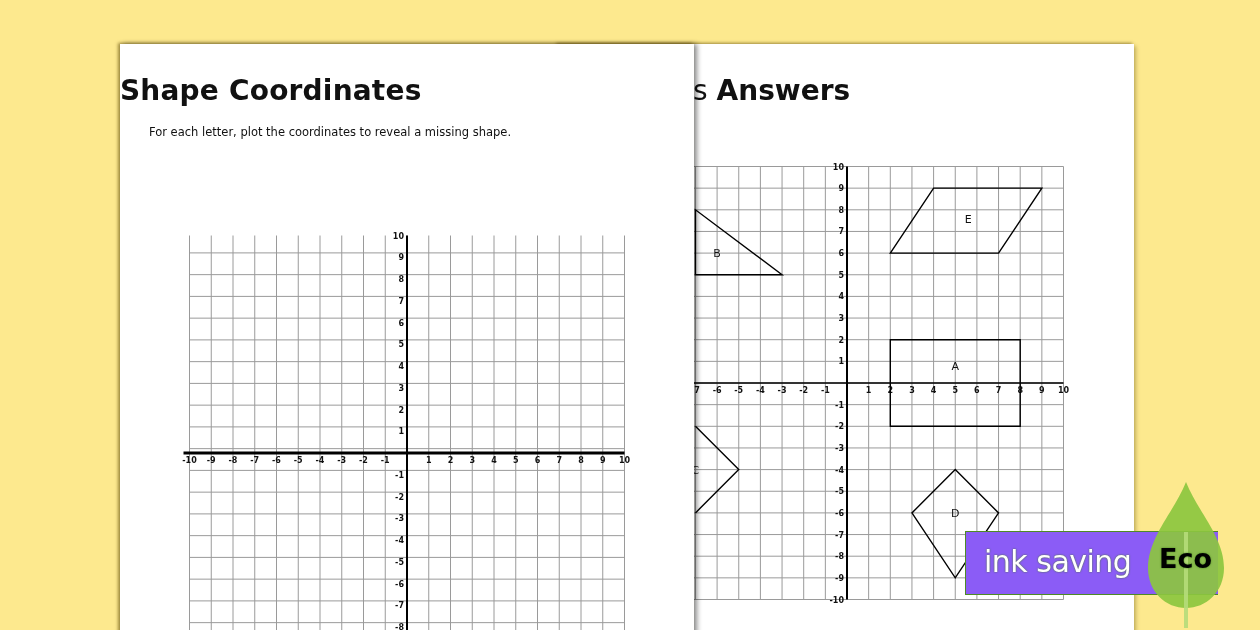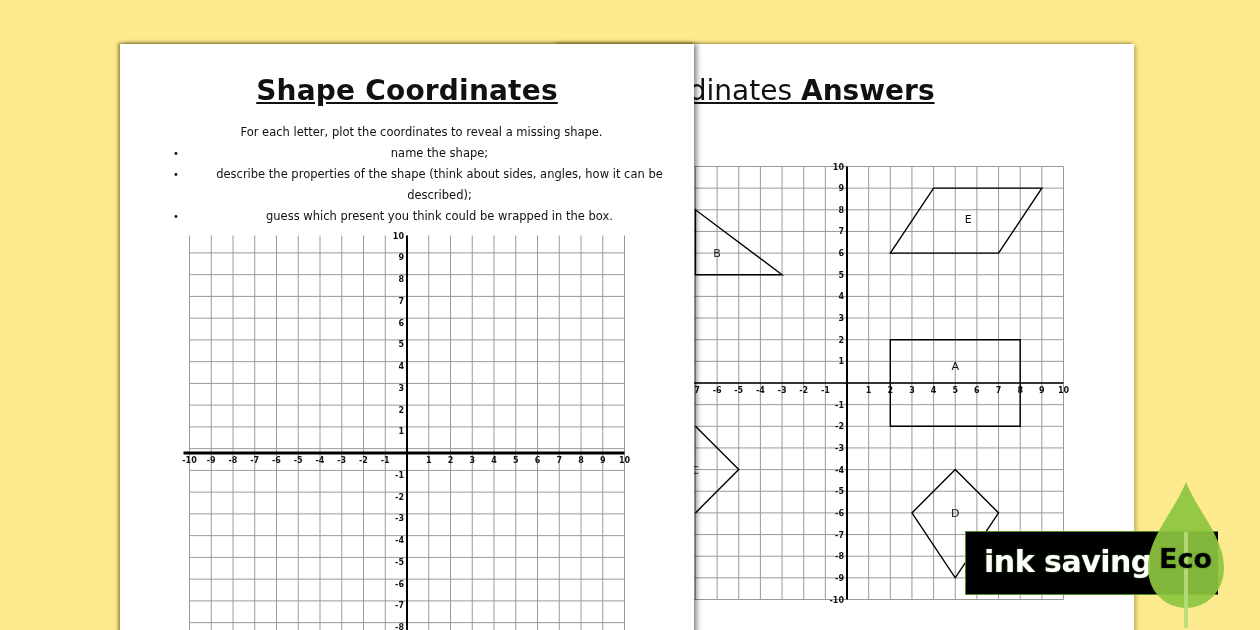--- a/index.html
+++ b/index.html
@@ -1,31 +1,31 @@
 <!DOCTYPE html>
 <html><head>
 <meta charset="utf-8">
 <style>
   html,body{margin:0;padding:0;}
   body{width:1260px;height:630px;overflow:hidden;background:#fde98e;position:relative;font-family:"DejaVu Sans",sans-serif;}
   .page{position:absolute;background:#fff;box-shadow:-2px -1px 3px rgba(90,70,0,0.55), 2px 2px 4px rgba(90,70,0,0.35);}
   #page-right{left:558px;top:44px;width:576px;height:600px;}
   #page-left{left:120px;top:44px;width:574px;height:600px;box-shadow:-2px -1px 3px rgba(90,70,0,0.55), 3px 0 5px rgba(0,0,0,0.45);}
-  .title{position:absolute;left:0;right:0;text-align:center;font-size:28px;color:#111;white-space:nowrap;text-decoration:underline;}
+  .title{position:absolute;left:0;right:0;font-size:28px;color:#111;white-space:nowrap;}
   #page-left .title{top:30px;font-weight:bold;font-family:"DejaVu Sans",sans-serif;letter-spacing:0.2px;}
   #page-right .title{top:30px;font-weight:normal;}
   #page-right .title b{font-weight:bold;}
   .instructions{position:absolute;left:29px;top:79px;font-size:11.5px;color:#111;line-height:19px;font-family:"DejaVu Sans",sans-serif;text-align:center;}
   .instructions p{margin:0;}
   .instructions ul{margin:1px 0 0 0;padding:0 0 0 36px;list-style:none;}
   .instructions li{position:relative;line-height:21px;}
   .instructions li::before{content:"•";position:absolute;left:-12px;font-size:10px;}
   svg text{font-family:"DejaVu Sans",sans-serif;font-size:8px;fill:#111;font-weight:bold;}
   svg .shape-label{font-size:11px;font-weight:normal;}
-  .eco-banner{position:absolute;left:965px;top:531px;width:253px;height:64px;background:#000000;border:1px solid #4e8a25;border-right:none;box-sizing:border-box;font-weight:bold;}
+  .eco-banner{position:absolute;left:965px;top:531px;width:253px;height:64px;background:#8b5cf6;border:1px solid #4e8a25;border-right:none;box-sizing:border-box;}
   .eco-text{position:absolute;left:18px;top:12px;font-size:30px;color:#fff;font-family:"DejaVu Sans",sans-serif;letter-spacing:-0.5px;text-shadow:0 0 2px #3e7a1c;}
   .eco-leaf{position:absolute;left:1146px;top:482px;width:80px;height:148px;}
   .eco-label{position:absolute;left:1159px;top:543px;font-size:27px;font-weight:bold;color:#000000;font-family:"DejaVu Sans",sans-serif;text-shadow:0 0 2px #3e7a1c;}
 </style>
 </head>
 <body>
 
 <div class="page" id="page-right">
   <div class="title" style="left:-115px;right:auto;width:576px;">
     <span>Shape Coordinates </span><b>Answers</b>
@@ -124,25 +124,20 @@
       <text x="397.25" y="473.23" text-anchor="middle" class="shape-label">D</text>
       <polygon points="332.3,209.10000000000002 375.6,144.15 483.85,144.15 440.54999999999995,209.10000000000002" fill="none" stroke="#000" stroke-width="1.4"></polygon>
       <text x="410.24" y="178.79" text-anchor="middle" class="shape-label">E</text>
     </svg>
 </div>
 
 <div class="page" id="page-left">
   <div class="title">Shape Coordinates</div>
   <div class="instructions">
     <p>For each letter, plot the coordinates to reveal a missing shape.</p>
-    <ul>
-      <li>name the shape;</li>
-      <li>describe the properties of the shape (think about sides, angles, how it can be described);</li>
-      <li>guess which present you think could be wrapped in the box.</li>
-    </ul>
   </div>
   <svg id="grid-left" width="574" height="600" style="position:absolute;left:0;top:0;">
       <g>
         <line x1="69.5" y1="191.5" x2="69.5" y2="600.4" stroke="#9a9a9a" stroke-width="1"></line>
         <line x1="91.25" y1="191.5" x2="91.25" y2="600.4" stroke="#9a9a9a" stroke-width="1"></line>
         <line x1="113" y1="191.5" x2="113" y2="600.4" stroke="#9a9a9a" stroke-width="1"></line>
         <line x1="134.75" y1="191.5" x2="134.75" y2="600.4" stroke="#9a9a9a" stroke-width="1"></line>
         <line x1="156.5" y1="191.5" x2="156.5" y2="600.4" stroke="#9a9a9a" stroke-width="1"></line>
         <line x1="178.25" y1="191.5" x2="178.25" y2="600.4" stroke="#9a9a9a" stroke-width="1"></line>
         <line x1="200" y1="191.5" x2="200" y2="600.4" stroke="#9a9a9a" stroke-width="1"></line>

